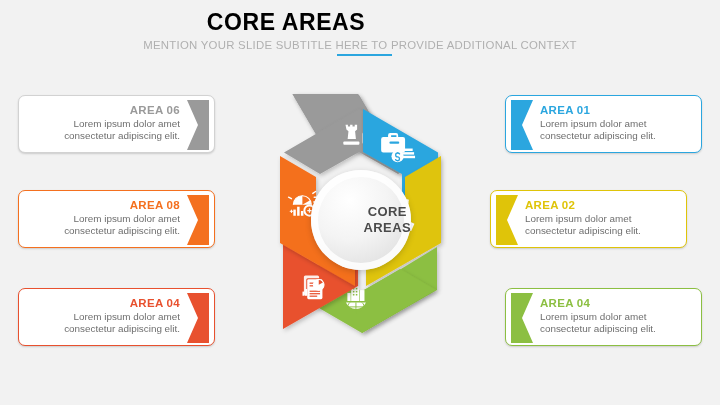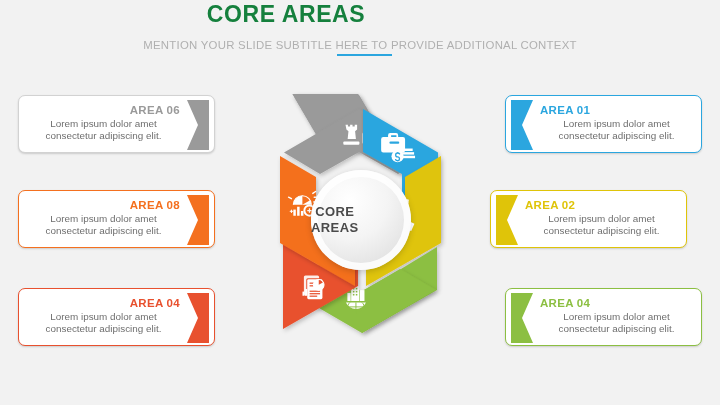--- a/index.html
+++ b/index.html
@@ -6,59 +6,59 @@
   body{
     width:720px;height:405px;overflow:hidden;
     background:#f2f2f2;
     font-family:"Liberation Sans", sans-serif;
     position:relative;
   }
   .slide{position:absolute;inset:0;background:#f2f2f2;}
 
   
   .title{
-    position:absolute;top:1px;left:0;width:572px;text-align:center;
-    font-size:23px;font-weight:bold;color:#15803d;letter-spacing:.6px;
+    position:absolute;top:9px;left:0;width:572px;text-align:center;
+    font-size:23px;font-weight:bold;color:#000000;letter-spacing:.6px;
   }
   .subtitle{
     position:absolute;top:39px;left:0;width:720px;text-align:center;
     font-size:11.4px;color:#b0b0b0;letter-spacing:.25px;white-space:nowrap;
   }
   .sub-underline{
     position:absolute;top:54px;left:337px;width:55px;height:2px;background:#2ba6df;
   }
 
   
   .card{
     position:absolute;width:197px;height:58px;
     background:#fff;border-radius:7px;
     box-shadow:0 1px 2px rgba(0,0,0,.16);
     box-sizing:border-box;
   }
   .card .ribbon{position:absolute;top:4px;width:22px;height:50px;}
   .card .ctext{position:absolute;top:7px;}
   .card .ctitle{font-size:11.5px;font-weight:bold;letter-spacing:.3px;line-height:14px;}
-  .card .cbody{font-size:9.9px;color:#6e6e6e;line-height:12.4px;margin-top:1px;text-align:center;}
+  .card .cbody{font-size:9.9px;color:#6e6e6e;line-height:12.4px;margin-top:1px;}
 
   
   .card.right .ctext{left:34px;right:8px;text-align:left;}
   .card.right .ribbon{left:5px;}
   
   .card.left .ctext{right:34px;left:8px;text-align:right;}
   .card.left .ribbon{right:5px;}
 
   
   .wheel{position:absolute;left:228px;top:86px;width:265px;height:268px;}
   .seg{position:absolute;left:0;top:0;width:265px;height:268px;}
   .seg svg{display:block;overflow:visible;}
   .center-circle{
     position:absolute;left:83px;top:84px;width:100px;height:100px;border-radius:50%;
     background:radial-gradient(circle at 38% 30%,#ffffff 0%,#f4f4f4 42%,#e2e2e2 76%,#d2d2d2 100%);
     box-shadow:0 2px 6px rgba(0,0,0,.18), inset 0 0 0 7px rgba(255,255,255,.85);
-    display:flex;align-items:center;justify-content:flex-start;
+    display:flex;align-items:center;justify-content:flex-end;
   }
   .center-label{
     text-align:center;font-size:13px;font-weight:bold;color:#4a4a4a;line-height:16px;letter-spacing:.4px;
   }
 </style>
 </head>
 <body>
 
 <div class="slide">
 

